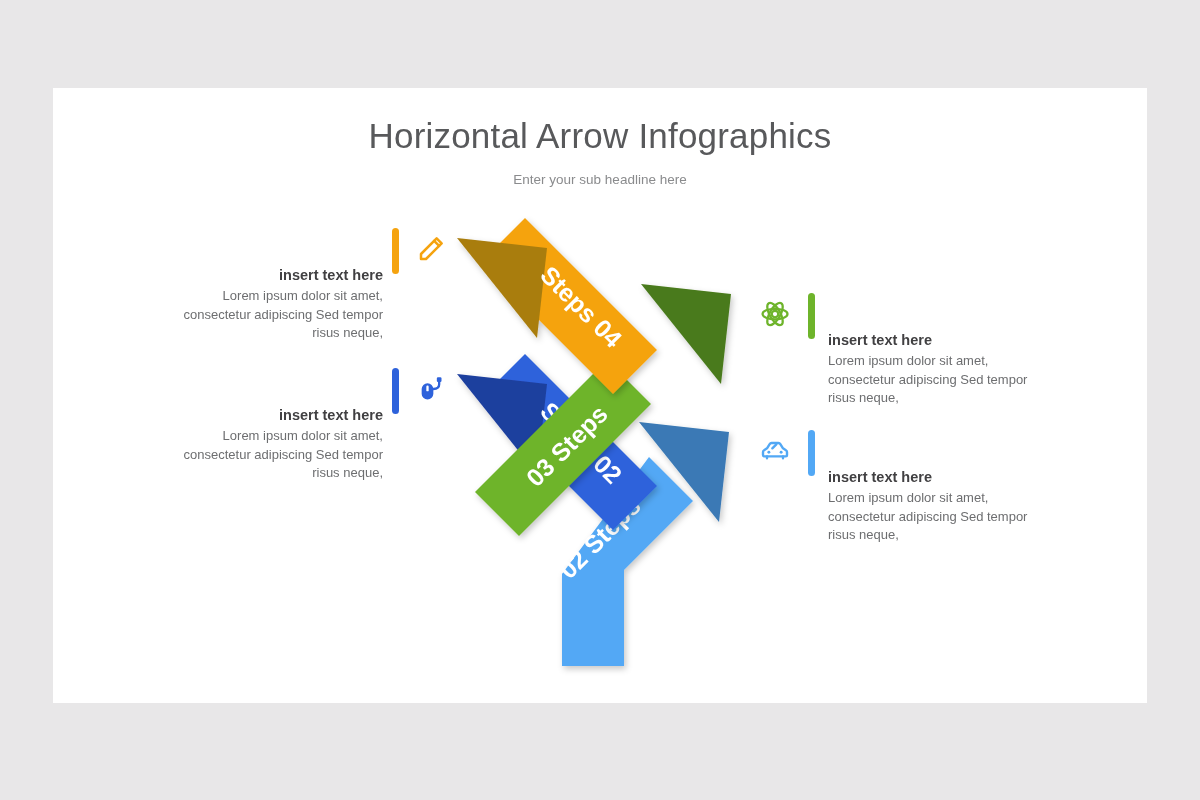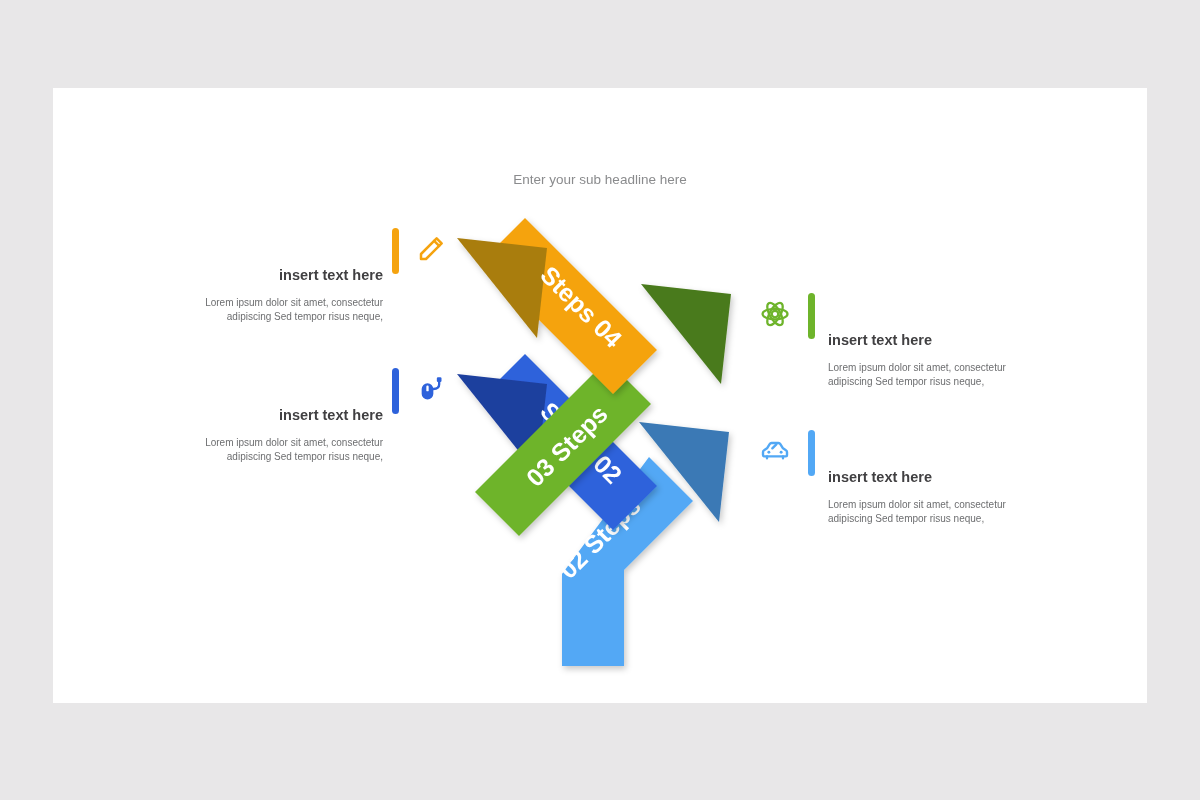--- a/index.html
+++ b/index.html
@@ -84,22 +84,22 @@
   .block-head {
     font-size: 14.5px;
     font-weight: bold;
     color: #414042;
     line-height: 1.25;
     white-space: nowrap;
     margin-top: 38px;
   }
 
   .block-body {
-    margin-top: 12px;
-    font-size: 10px;
+    margin-top: 3px;
+    font-size: 13px;
     font-weight: 400;
     color: #6d6e70;
     line-height: 1.42;
   }
 
   .bar {
     width: 7px;
     height: 46px;
     border-radius: 3.5px;
     flex: 0 0 auto;
@@ -119,20 +119,21 @@
   }
 
   .block.left .block-icon  { margin-left: 15px; }
   .block.right .block-icon { margin-right: 16px; }
 </style>
 </head>
 <body>
 
 <div id="slide">
 
+  <div id="title">Horizontal Arrow Infographics</div>
   <div id="subtitle">Enter your sub headline here</div>
 
   <div id="stage">
     <svg width="1094" height="615" viewBox="0 0 1094 615" xmlns="http://www.w3.org/2000/svg">
       <defs>
         <filter id="sh" x="-30%" y="-30%" width="170%" height="170%">
           <feDropShadow dx="2" dy="3" stdDeviation="3" flood-color="#000000" flood-opacity="0.22"></feDropShadow>
         </filter>
       </defs>
 

